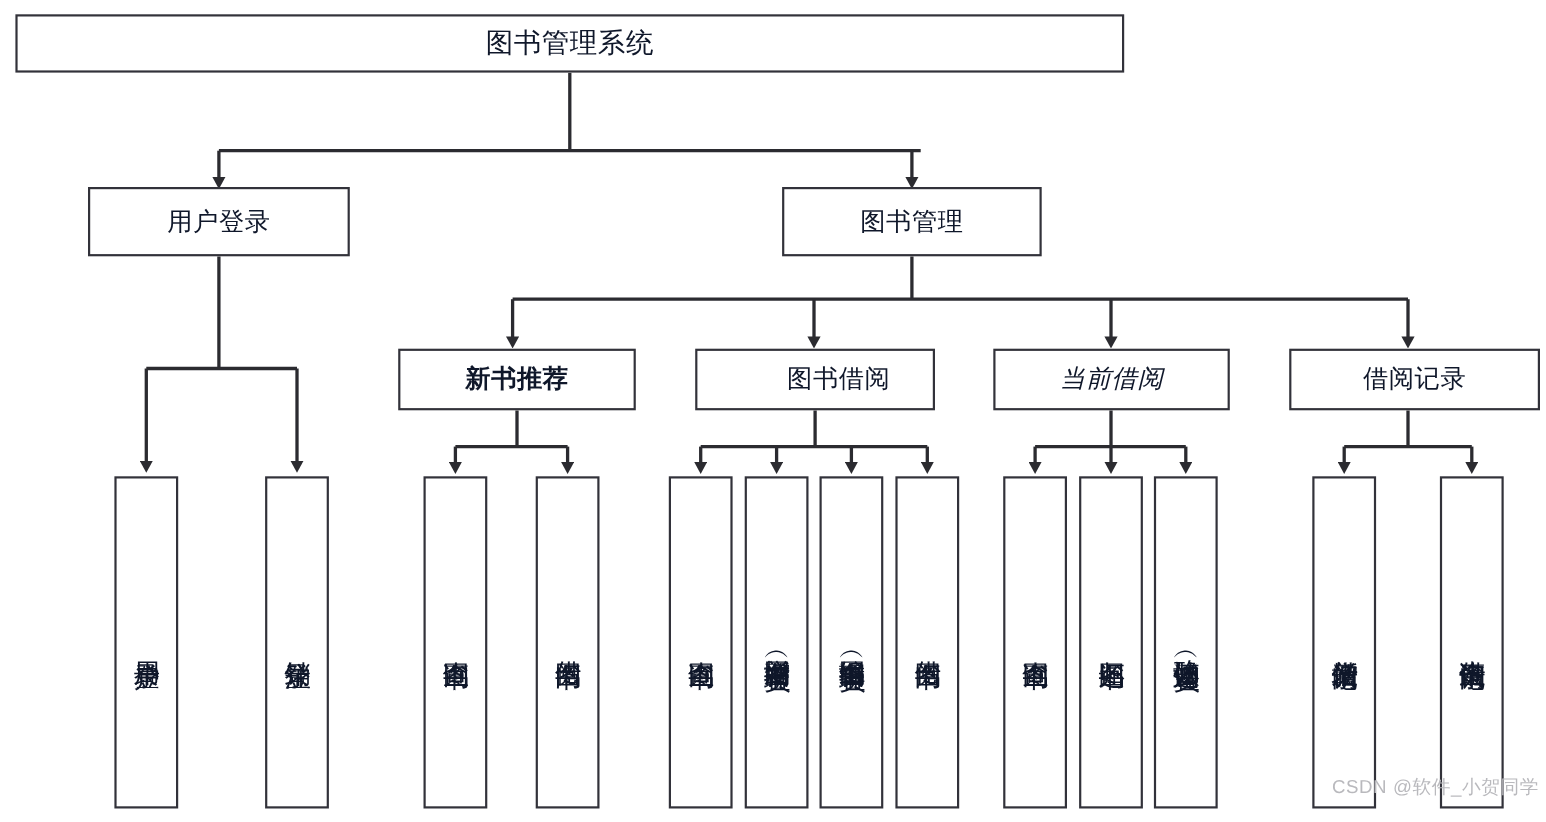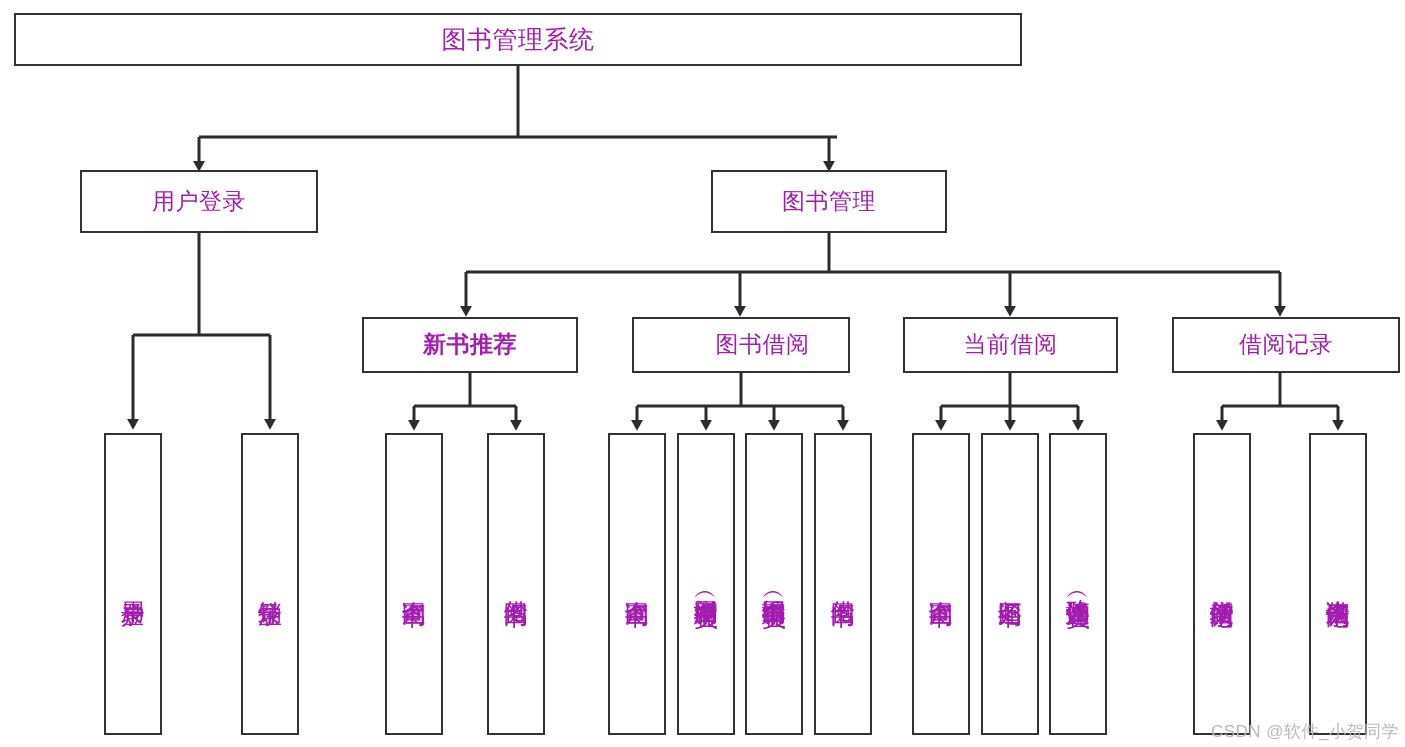--- a/index.html
+++ b/index.html
@@ -25,21 +25,21 @@
     height: 747px;
   }
   .node {
     position: absolute;
     box-sizing: border-box;
     background: #ffffff;
     border: 2.5px solid #32323a;
     display: flex;
     align-items: center;
     justify-content: center;
-    color: #a21caf;
+    color: #0f172a;
   }
   .node .lbl {
     font-size: 23px;
     line-height: 1.18;
     letter-spacing: 0.5px;
     white-space: nowrap;
   }
   .node.vert {
     align-items: center;
     justify-content: center;
@@ -50,21 +50,21 @@
     font-size: 24px;
     line-height: 1.22;
     letter-spacing: 1px;
     white-space: nowrap;
     max-height: 100%;
   }
   #root-node .lbl { font-size: 25px; }
   .watermark {
     position: absolute;
     right: 6px;
-    bottom: 4px;
+    bottom: 20px;
     font-size: 17px;
     color: #b9b9bd;
     letter-spacing: 0.5px;
     white-space: nowrap;
     user-select: none;
   }
 </style>
 </head>
 <body>
 
@@ -130,21 +130,21 @@
   <div class="node" style="left:711px; top:170px; width:236px; height:63px;">
     <span class="lbl">图书管理</span>
   </div>
 
   <div class="node" style="left:362px; top:317px; width:216px; height:56px;font-weight:bold;">
     <span class="lbl">新书推荐</span>
   </div>
   <div class="node" style="left:632px; top:317px; width:218px; height:56px;padding-left:43px;">
     <span class="lbl">图书借阅</span>
   </div>
-  <div class="node" style="left:903px; top:317px; width:215px; height:56px;">
+  <div class="node" style="left:903px; top:317px; width:215px; height:56px;font-style:italic;">
     <span class="lbl">当前借阅</span>
   </div>
   <div class="node" style="left:1172px; top:317px; width:228px; height:56px;">
     <span class="lbl">借阅记录</span>
   </div>
 
   <div class="node vert" style="left:104px; top:433px; width:58px; height:302px;">
     <span class="lbl">用户登录</span>
   </div>
   <div class="node vert" style="left:241px; top:433px; width:58px; height:302px;">

